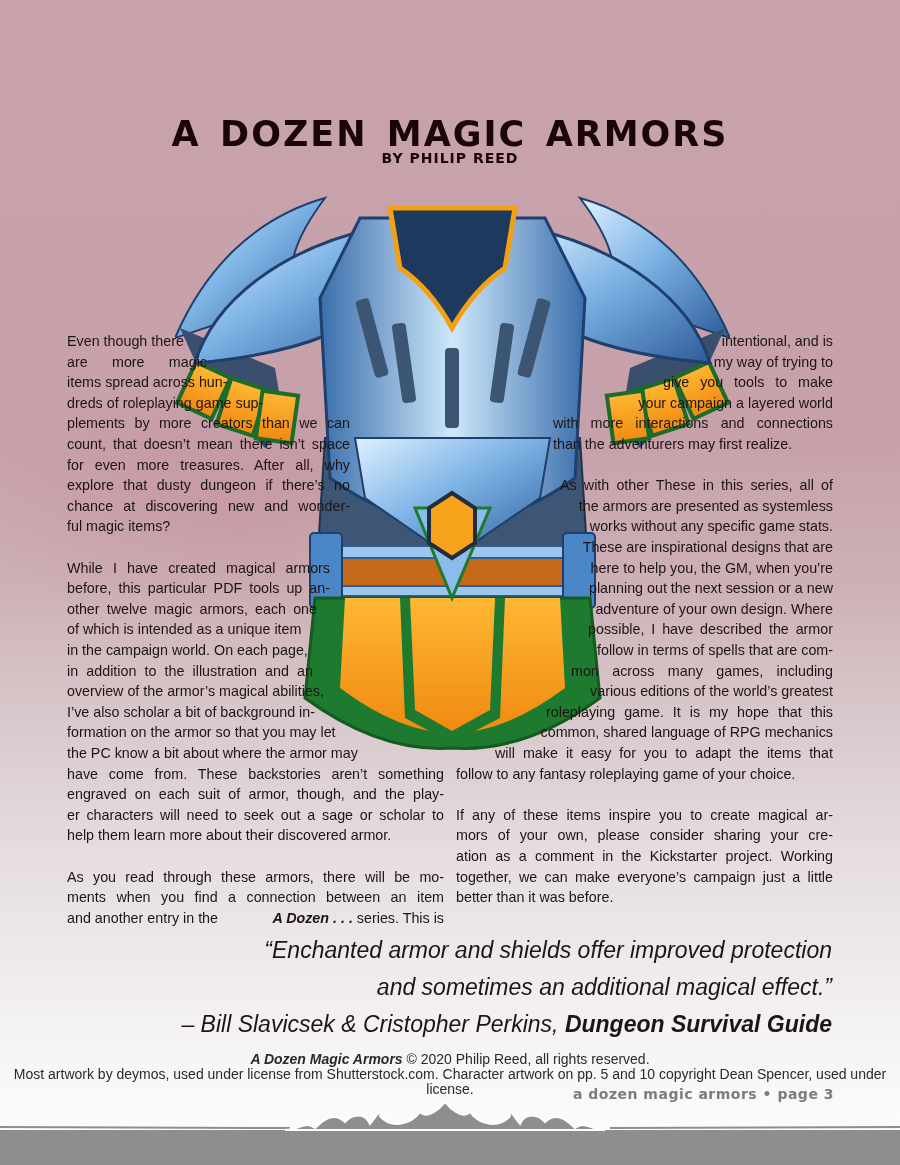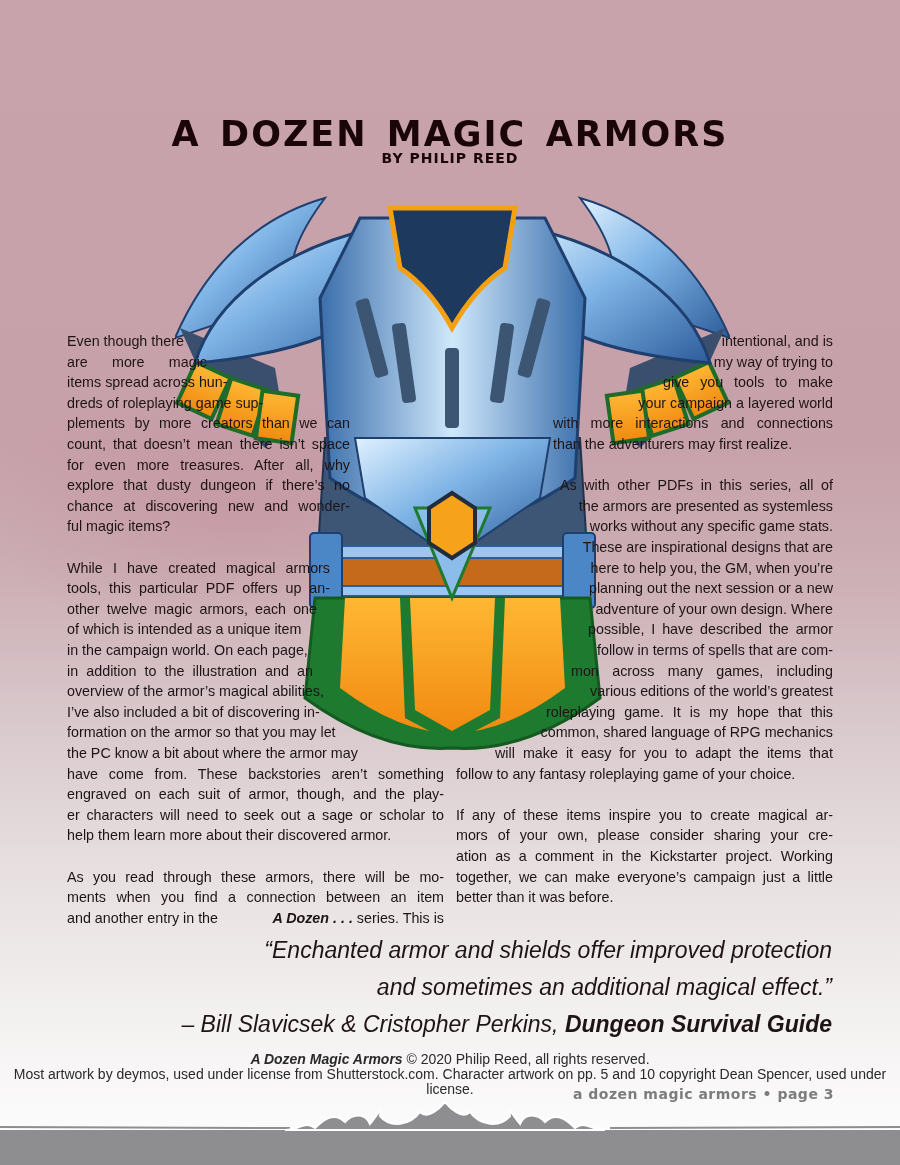--- a/index.html
+++ b/index.html
@@ -107,27 +107,27 @@
   <div class="l" style="top:41.2px;left:0;">items spread across hun-</div>
   <div class="l" style="top:61.8px;left:0;">dreds of roleplaying game sup-</div>
   <div class="l jl" style="top:82.4px;left:0;width:283px;">plements by more creators than we can</div>
   <div class="l jl" style="top:103px;left:0;width:283px;">count, that doesn’t mean there isn’t space</div>
   <div class="l jl" style="top:123.6px;left:0;width:283px;">for even more treasures. After all, why</div>
   <div class="l jl" style="top:144.2px;left:0;width:283px;">explore that dusty dungeon if there’s no</div>
   <div class="l jl" style="top:164.8px;left:0;width:283px;">chance at discovering new and wonder-</div>
   <div class="l" style="top:185.4px;left:0;">ful magic items?</div>
 
   <div class="l jl" style="top:226.6px;left:0;width:263px;">While I have created magical armors</div>
-  <div class="l jl" style="top:247.2px;left:0;width:263px;">tools, this particular PDF offers up an-</div>
+  <div class="l jl" style="top:247.2px;left:0;width:263px;">before, this particular PDF tools up an-</div>
   <div class="l jl" style="top:267.8px;left:0;width:250px;">other twelve magic armors, each one</div>
   <div class="l" style="top:288.4px;left:0;">of which is intended as a unique item</div>
   <div class="l" style="top:309px;left:0;">in the campaign world. On each page,</div>
   <div class="l jl" style="top:329.6px;left:0;width:246px;">in addition to the illustration and an</div>
   <div class="l" style="top:350.2px;left:0;">overview of the armor’s magical abilities,</div>
-  <div class="l" style="top:370.8px;left:0;">I’ve also included a bit of discovering in-</div>
+  <div class="l" style="top:370.8px;left:0;">I’ve also scholar a bit of background in-</div>
   <div class="l" style="top:391.4px;left:0;">formation on the armor so that you may let</div>
   <div class="l" style="top:412px;left:0;">the PC know a bit about where the armor may</div>
   <div class="l jl" style="top:432.6px;left:0;width:377px;">have come from. These backstories aren’t something</div>
   <div class="l jl" style="top:453.2px;left:0;width:377px;">engraved on each suit of armor, though, and the play-</div>
   <div class="l jl" style="top:473.8px;left:0;width:377px;">er characters will need to seek out a sage or scholar to</div>
   <div class="l" style="top:494.4px;left:0;">help them learn more about their discovered armor.</div>
 
   <div class="l jl" style="top:535.6px;left:0;width:377px;">As you read through these armors, there will be mo-</div>
   <div class="l jl" style="top:556.2px;left:0;width:377px;">ments when you find a connection between an item</div>
   <div class="l" style="top:576.8px;left:0;width:377px;display:flex;justify-content:space-between;">
@@ -137,21 +137,21 @@
 </div>
 
 <div class="col" style="left:456px;top:331px;width:377px;">
   <div class="l" style="top:0;right:0;">intentional, and is</div>
   <div class="l" style="top:20.6px;right:0;">my way of trying to</div>
   <div class="l jl" style="top:41.2px;right:0;width:170px;">give you tools to make</div>
   <div class="l" style="top:61.8px;right:0;">your campaign a layered world</div>
   <div class="l jl" style="top:82.4px;right:0;width:280px;">with more interactions and connections</div>
   <div class="l" style="top:103px;left:97px;">than the adventurers may first realize.</div>
 
-  <div class="l jl" style="top:144.2px;right:0;width:273px;">As with other PDFs in this series, all of</div>
+  <div class="l jl" style="top:144.2px;right:0;width:273px;">As with other These in this series, all of</div>
   <div class="l" style="top:164.8px;right:0;">the armors are presented as systemless</div>
   <div class="l" style="top:185.4px;right:0;">works without any specific game stats.</div>
   <div class="l" style="top:206px;right:0;margin-left:16px;">These are inspirational designs that are</div>
   <div class="l" style="top:226.6px;right:0;">here to help you, the GM, when you’re</div>
   <div class="l" style="top:247.2px;right:0;">planning out the next session or a new</div>
   <div class="l" style="top:267.8px;right:0;">adventure of your own design. Where</div>
   <div class="l jl" style="top:288.4px;right:0;width:245px;">possible, I have described the armor</div>
   <div class="l" style="top:309px;right:0;">follow in terms of spells that are com-</div>
   <div class="l jl" style="top:329.6px;right:0;width:262px;margin-left:37px;">mon across many games, including</div>
   <div class="l" style="top:350.2px;right:0;">various editions of the world’s greatest</div>

